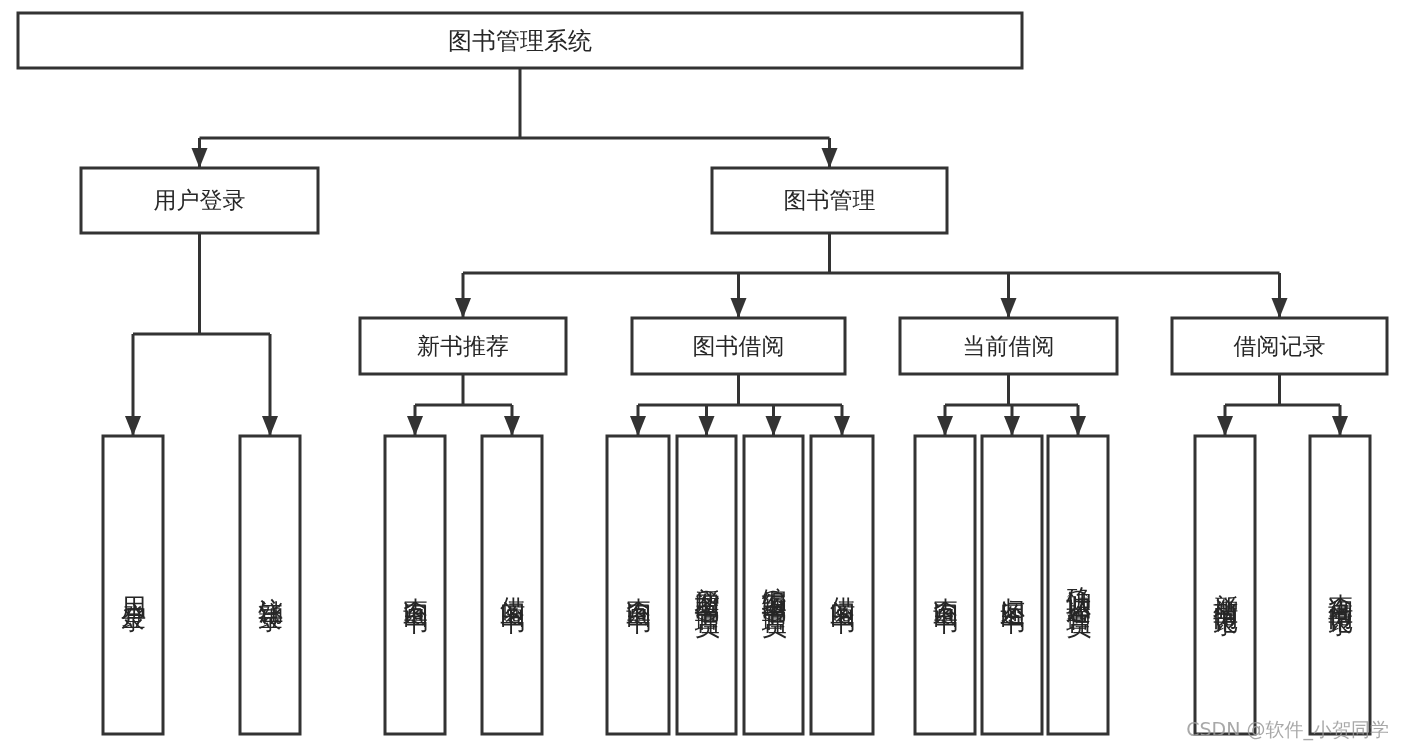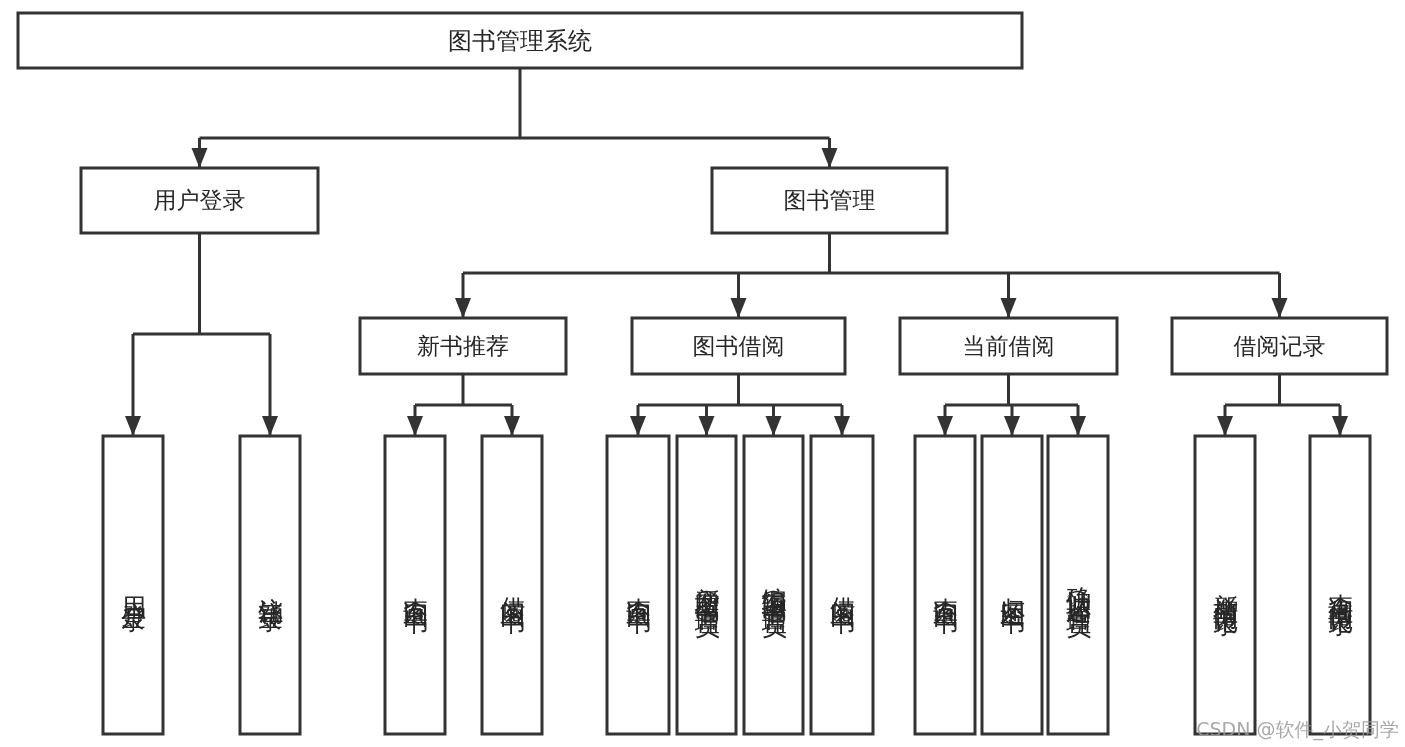--- a/index.html
+++ b/index.html
@@ -66,21 +66,21 @@
     color: #262626;
     display: flex;
     align-items: center;
     justify-content: center;
     white-space: nowrap;
     pointer-events: none;
     user-select: none;
   }
   .watermark {
     position: absolute;
-    right: 6px;
+    right: 16px;
     bottom: 4px;
     font-family: "DejaVu Sans", "Liberation Sans", sans-serif;
     font-size: 19px;
     color: #9a9a9a;
     opacity: 0.85;
     white-space: nowrap;
     user-select: none;
   }
 </style>
 </head>

